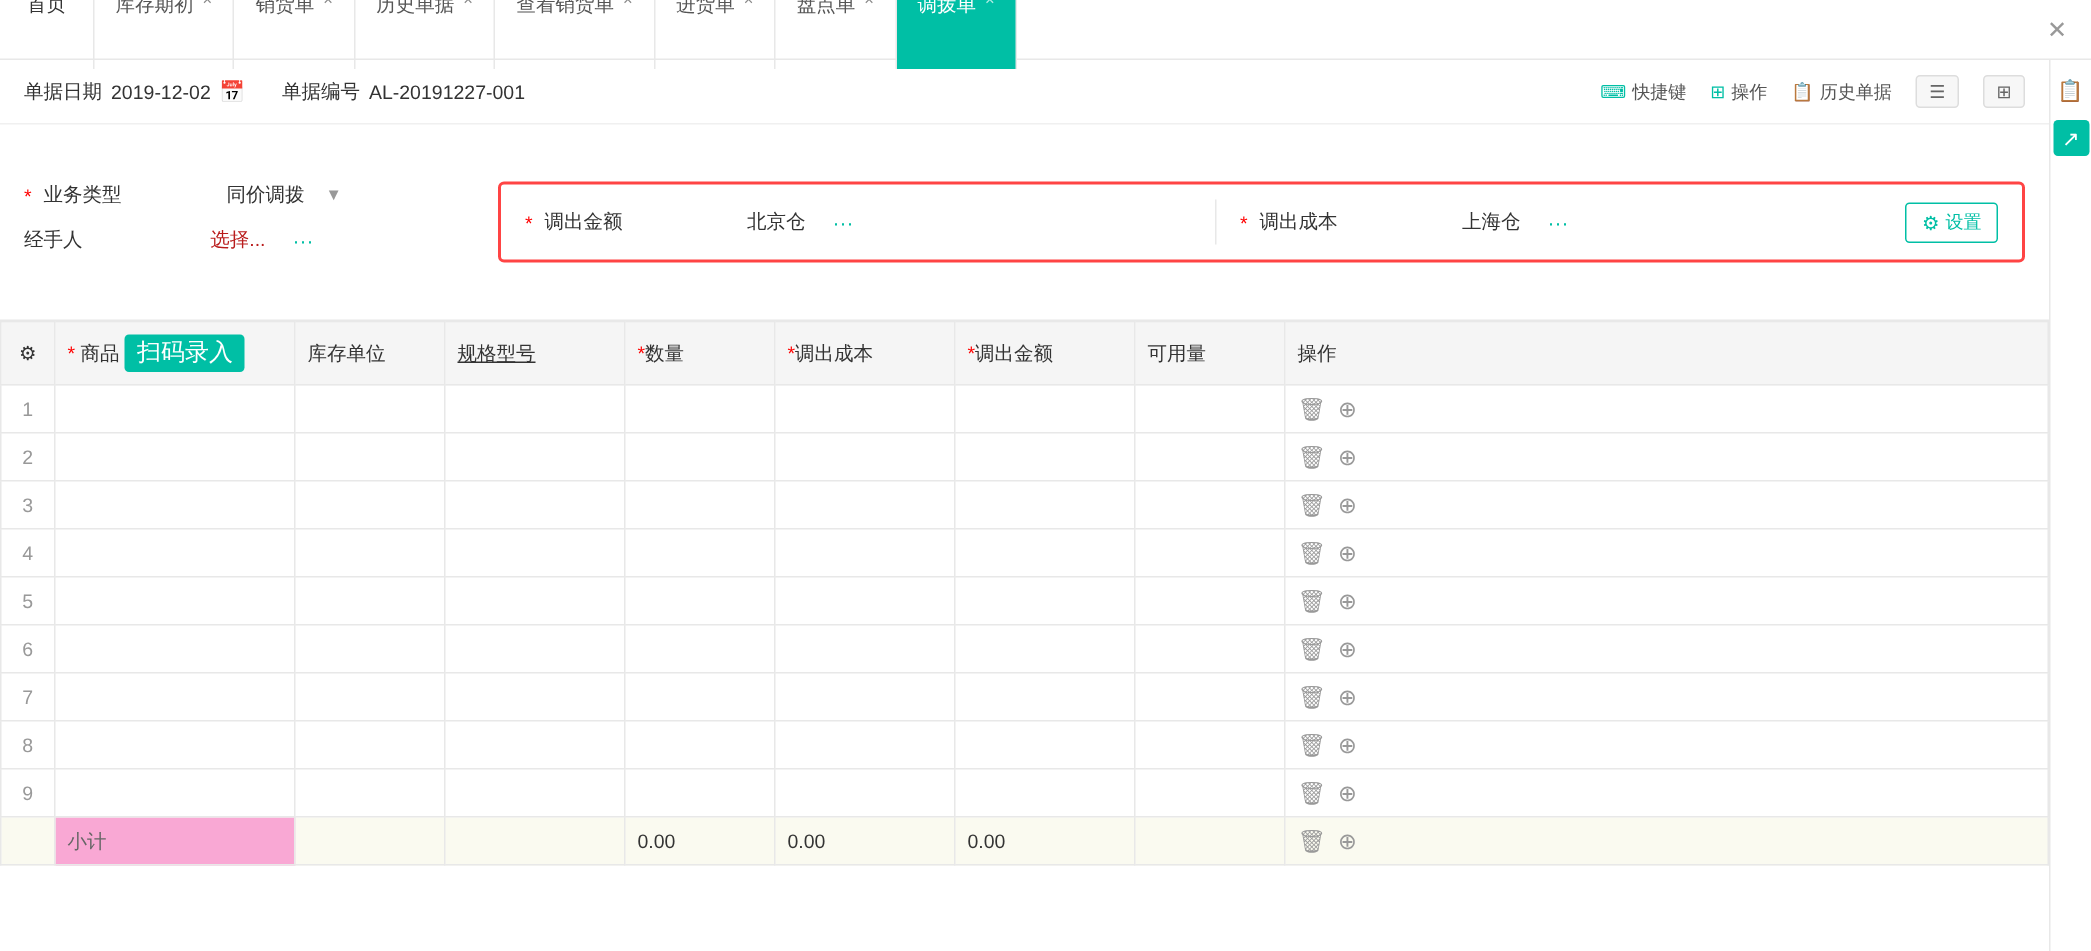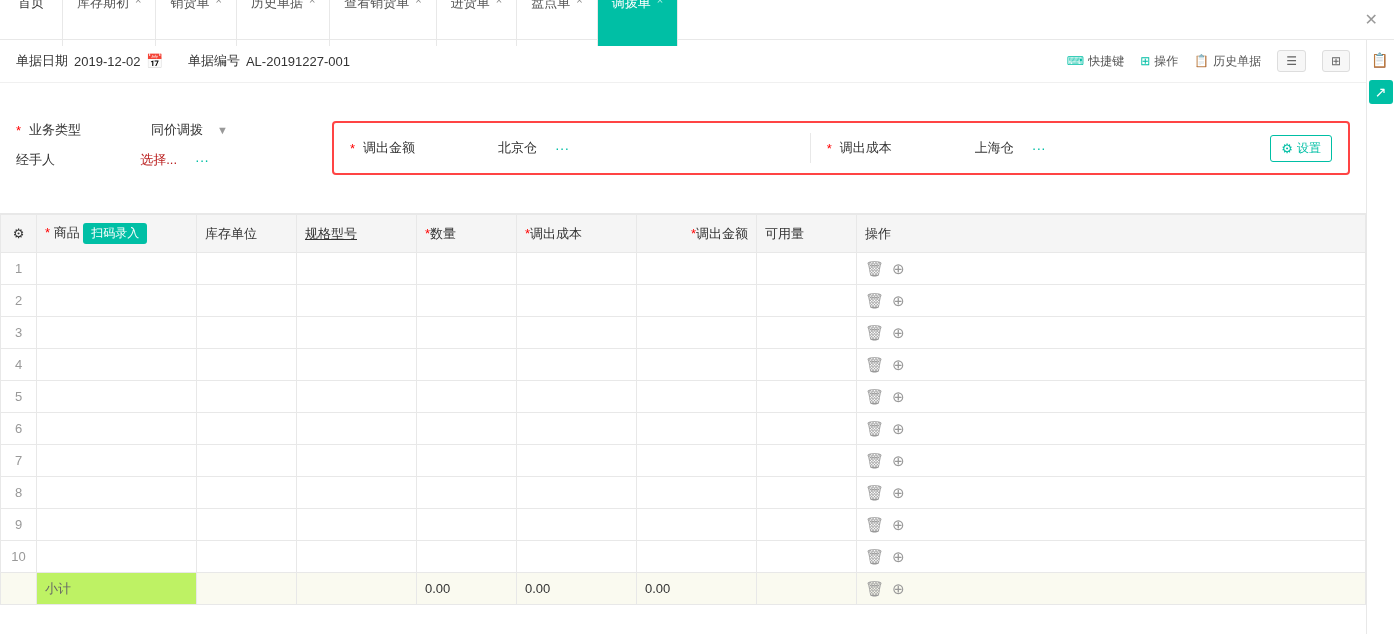--- a/index.html
+++ b/index.html
@@ -204,21 +204,21 @@
     }
     tbody td.center { text-align: center; }
     .row-num { color: #999; text-align: center; width: 36px; }
 
     .scan-btn {
       background: #00bfa5;
       color: #fff;
       border: none;
       border-radius: 3px;
       padding: 2px 8px;
-      font-size: 12px;
+      font-size: 16px;
       cursor: pointer;
       white-space: nowrap;
     }
     .op-icons {
       display: flex;
       align-items: center;
       gap: 8px;
     }
     .op-icon {
       color: #999;
@@ -393,21 +393,21 @@
             <button class="scan-btn">扫码录入</button>
           </th>
           <th style="width:100px;">库存单位</th>
           <th style="width:120px;text-decoration:underline;">规格型号</th>
           <th style="width:100px;">
             <span style="color:red;">*</span>数量
           </th>
           <th style="width:120px;">
             <span style="color:red;">*</span>调出成本
           </th>
-          <th style="width:120px;text-align:right;">
+          <th style="width:120px;">
             <span style="color:red;">*</span>调出金额
           </th>
           <th style="width:100px;">可用量</th>
           <th>操作</th>
         </tr>
       </thead>
       <tbody id="table-body">
       <tr>
     <td class="row-num center">1</td>
     <td></td>
@@ -545,39 +545,23 @@
     <td></td>
     <td></td>
     <td></td>
     <td>
       <div class="op-icons">
         <span class="op-icon">🗑</span>
         <span class="op-icon">⊕</span>
       </div>
     </td>
   </tr>
-          <tr>
-    <td class="row-num center">10</td>
-    <td></td>
-    <td></td>
-    <td></td>
-    <td></td>
-    <td></td>
-    <td></td>
-    <td></td>
-    <td>
-      <div class="op-icons">
-        <span class="op-icon">🗑</span>
-        <span class="op-icon">⊕</span>
-      </div>
-    </td>
-  </tr>
           <tr class="subtotal-row">
   <td></td>
-  <td colspan="1" style="background:#bef264;color:#666;">小计</td>
+  <td colspan="1" style="background:#f9a8d4;color:#666;">小计</td>
   <td style="background:#fafaf0;"></td>
   <td style="background:#fafaf0;"></td>
   <td style="background:#fafaf0;color:#333;">0.00</td>
   <td style="background:#fafaf0;color:#333;">0.00</td>
   <td style="background:#fafaf0;color:#333;">0.00</td>
   <td style="background:#fafaf0;"></td>
   <td style="background:#fafaf0;">
     <div class="op-icons">
       <span class="op-icon">🗑</span>
       <span class="op-icon">⊕</span>

